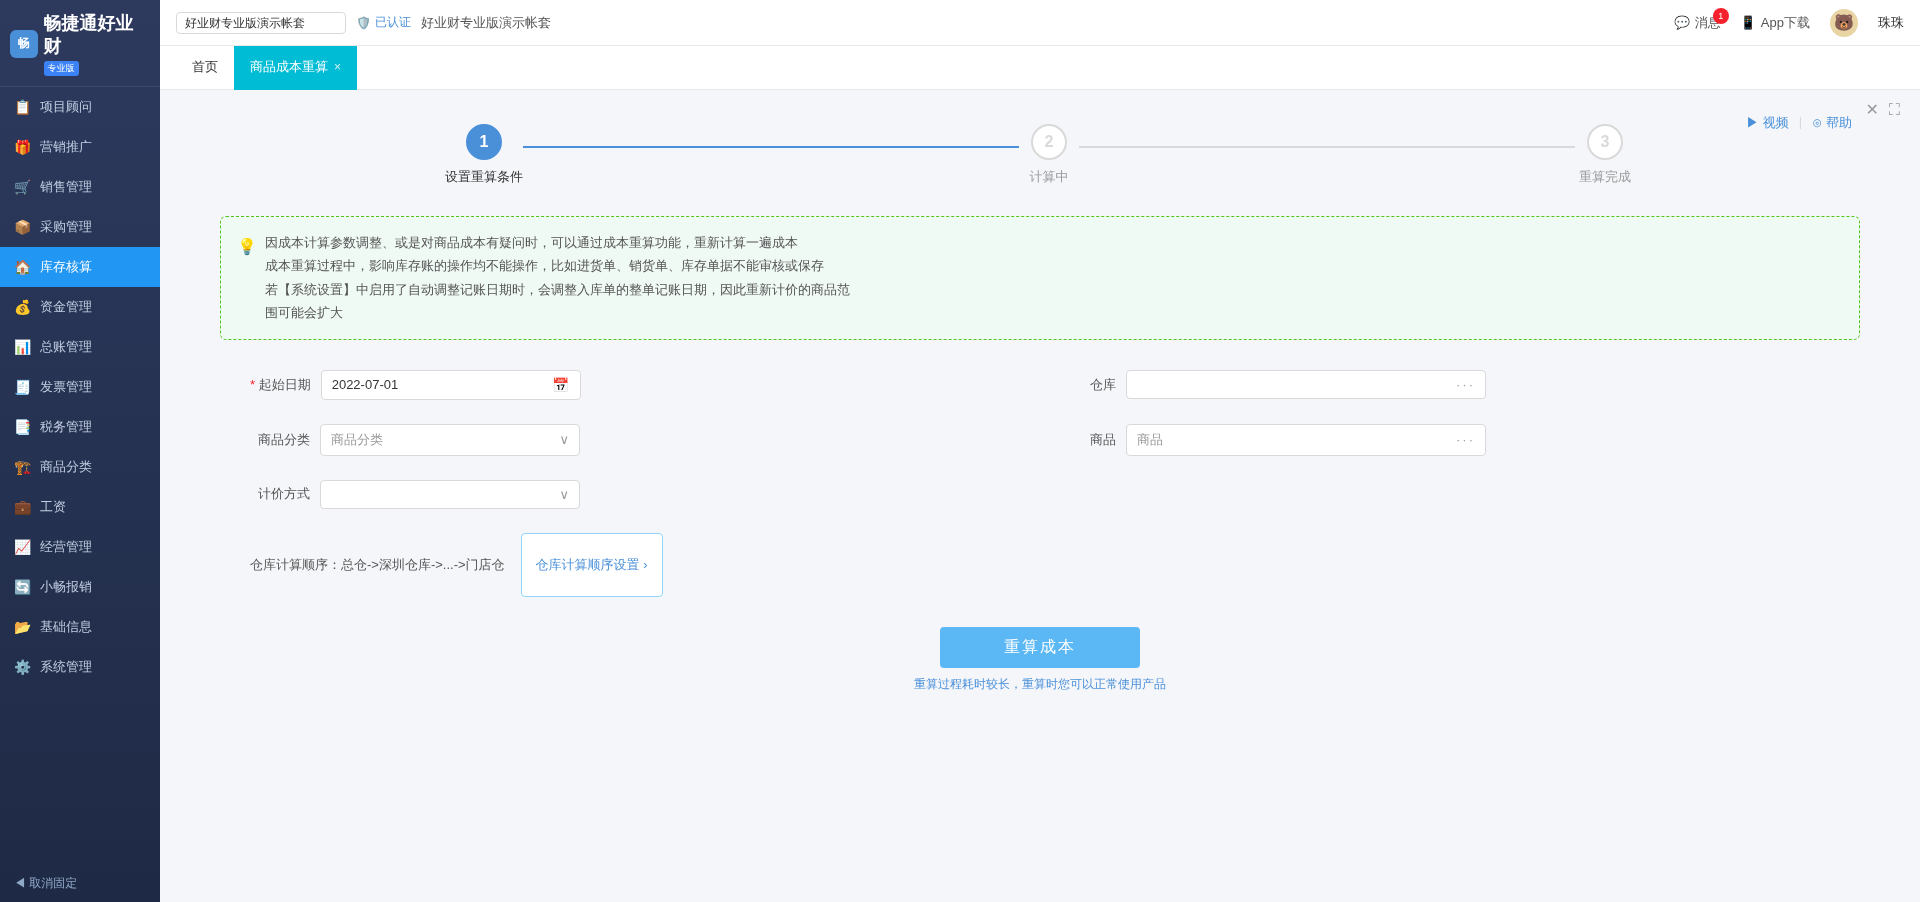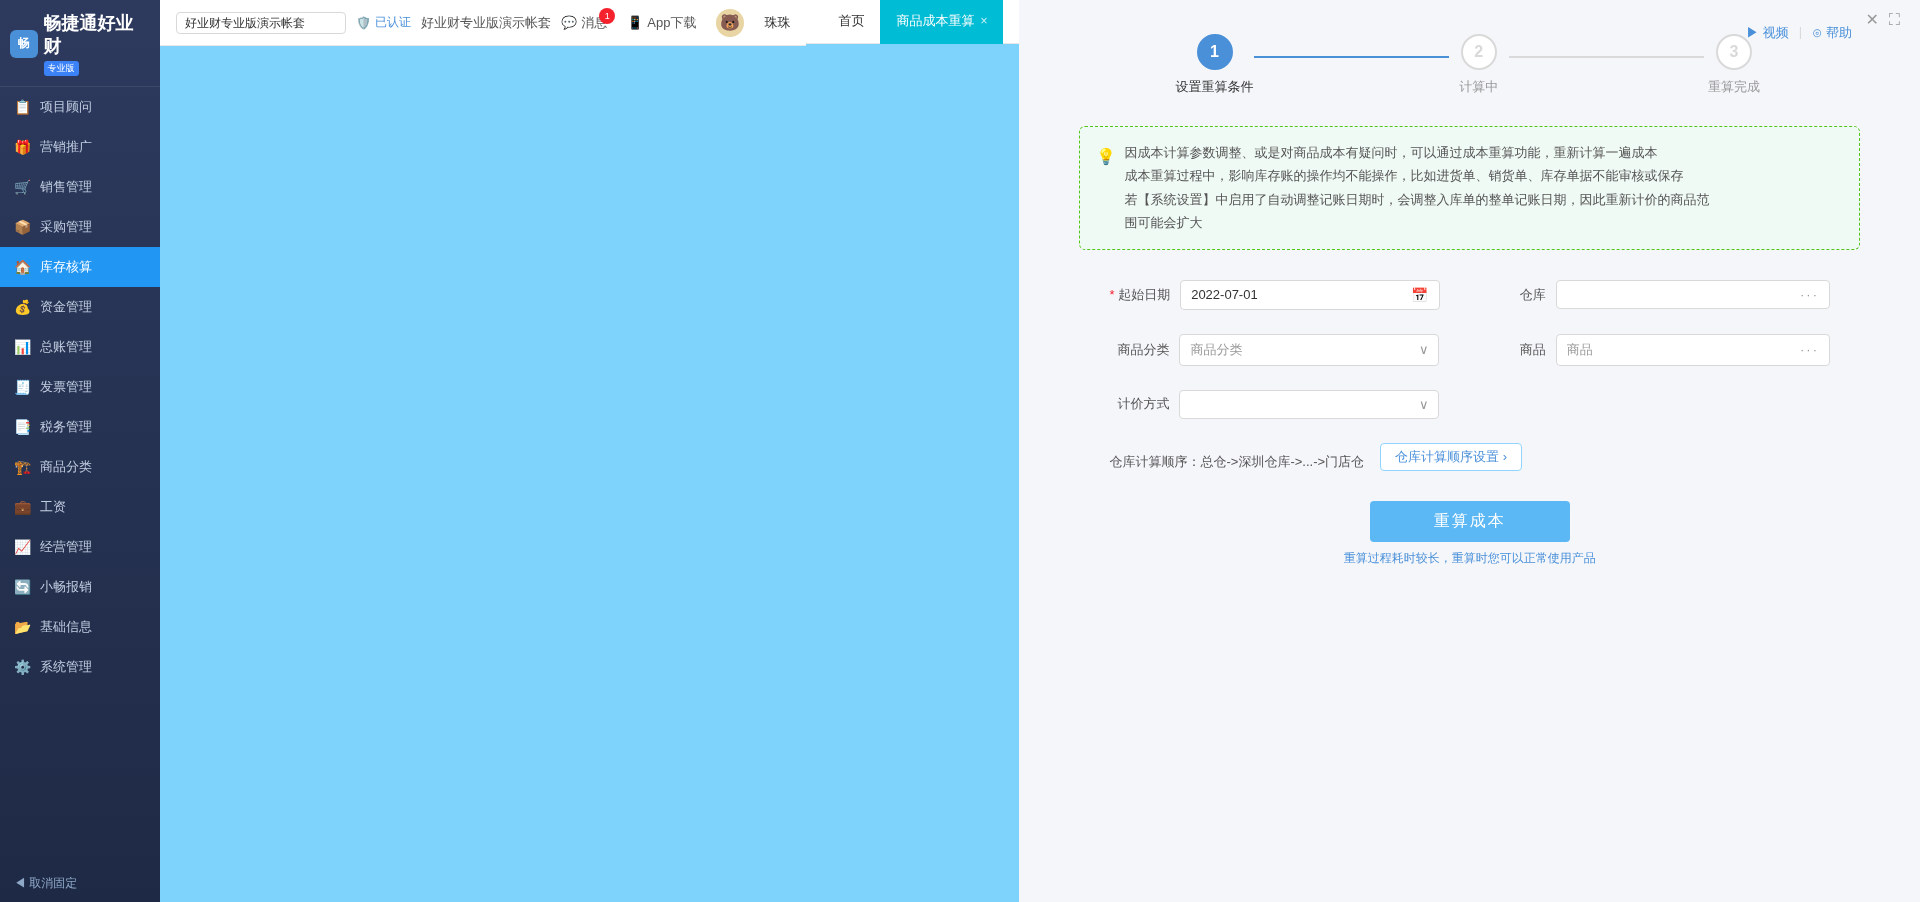--- a/index.html
+++ b/index.html
@@ -49,22 +49,22 @@
       font-size: 12px;
       cursor: pointer;
       display: flex; align-items: flex-start; gap: 6px;
       margin-top: auto;
     }
 
     
     .main {
       flex: 1;
       display: flex;
-      flex-direction: row;
-      background: #7dd3fc;
+      flex-direction: column;
+      background: #000000;
       overflow: hidden;
     }
 
     
     .topbar {
       height: 46px;
       background: #fff;
       display: flex;
       align-items: center;
       padding: 0 16px;
@@ -238,29 +238,29 @@
       flex: 1; border: none; border-radius: 4px;
       padding: 6px 10px; font-size: 13px; color: #999;
       background: white;
       display: flex; align-items: center; justify-content: flex-end;
       cursor: pointer;
     }
     .form-dots { color: #999; letter-spacing: 2px; }
 
     
     .warehouse-row {
-      display: flex; align-items: flex-end;
+      display: flex; align-items: center;
       margin-bottom: 30px;
       gap: 16px;
     }
     .warehouse-label { color: #555; font-size: 13px; white-space: nowrap; }
     .warehouse-btn {
       background: white; border: 1px solid #91d5ff; border-radius: 4px;
       color: #4a90d9; font-size: 13px;
-      padding: 4px 14px;
+      padding: 22px 14px;
       cursor: pointer;
       display: flex; align-items: center; gap: 4px;
     }
 
     
     .recalc-section {
       display: flex; flex-direction: column; align-items: center;
       margin-top: 20px;
     }
     .recalc-btn {

